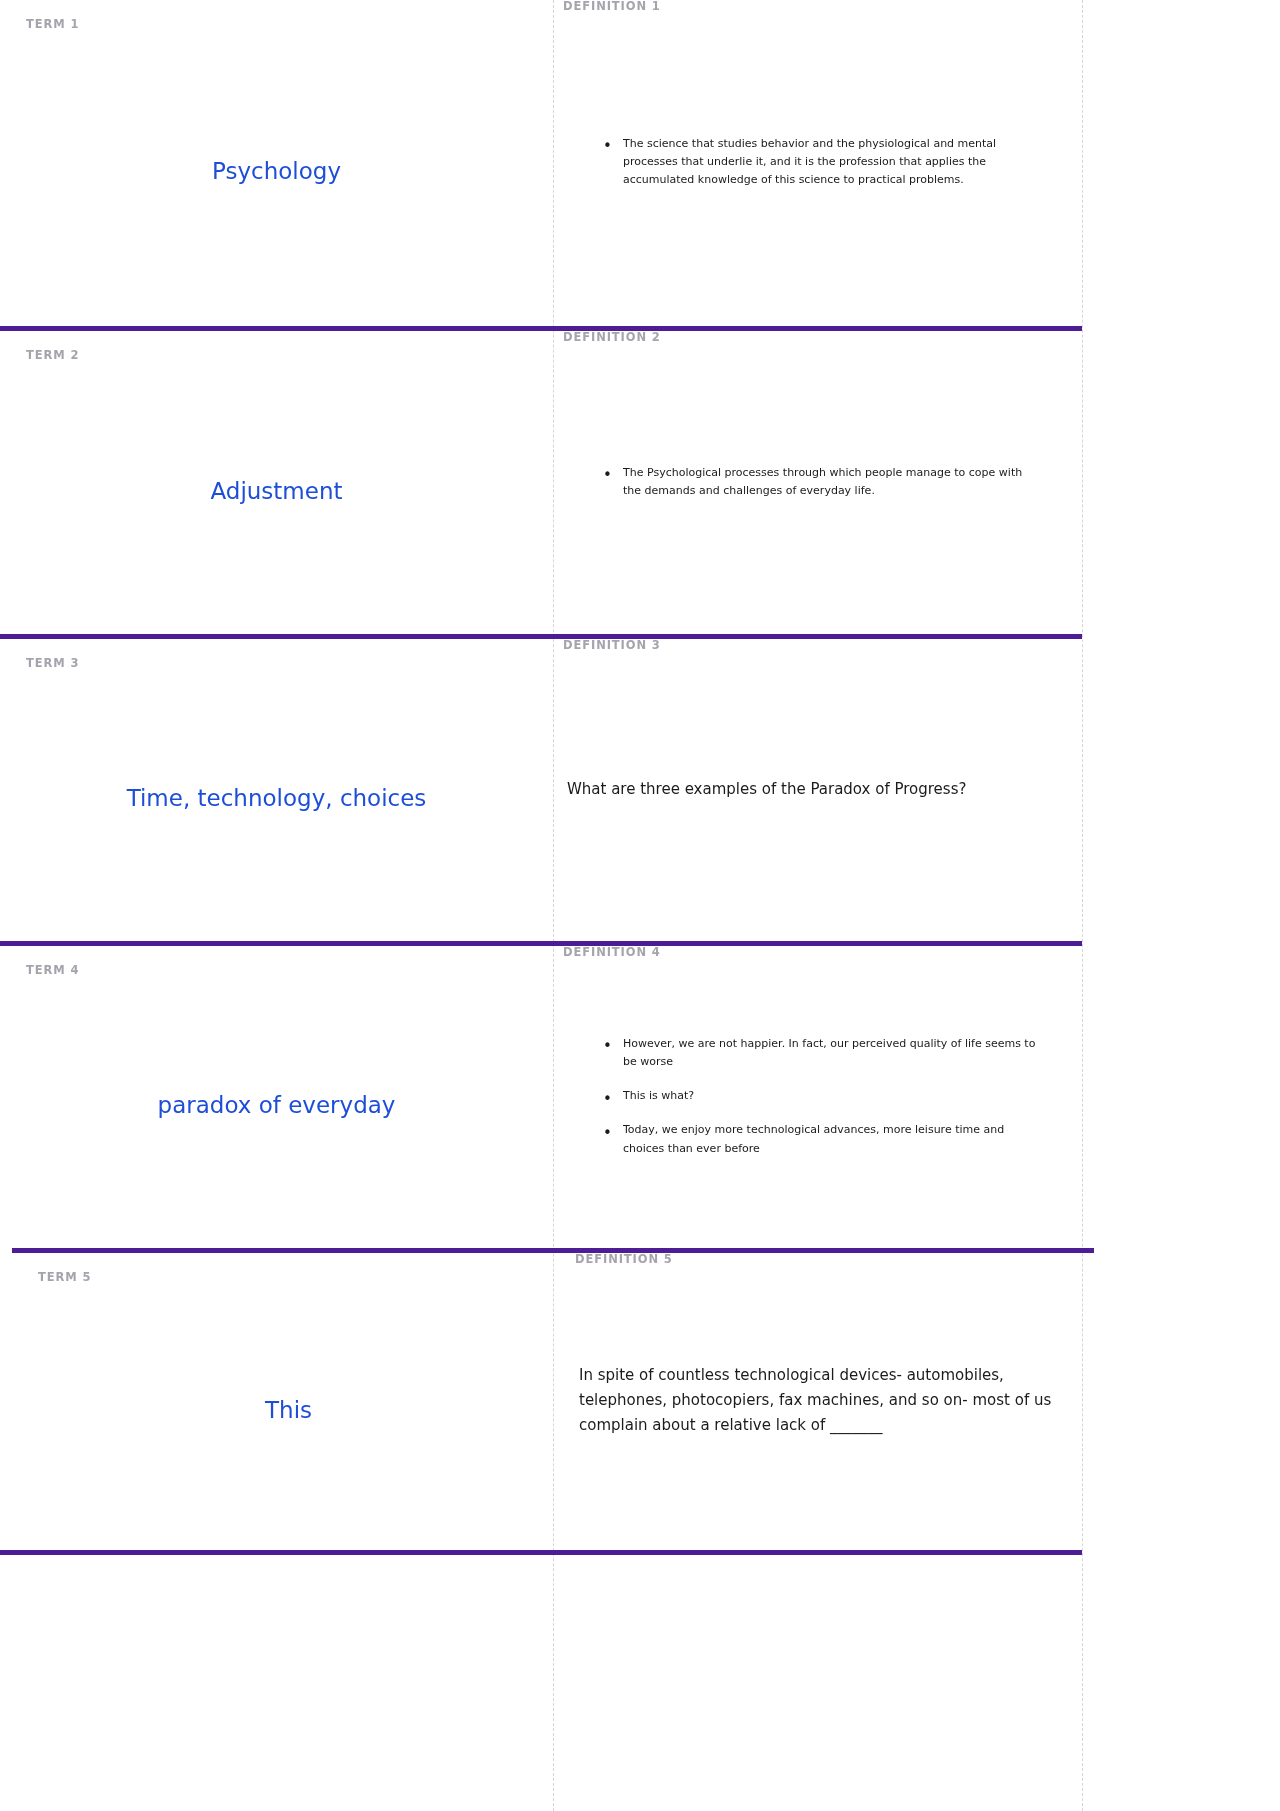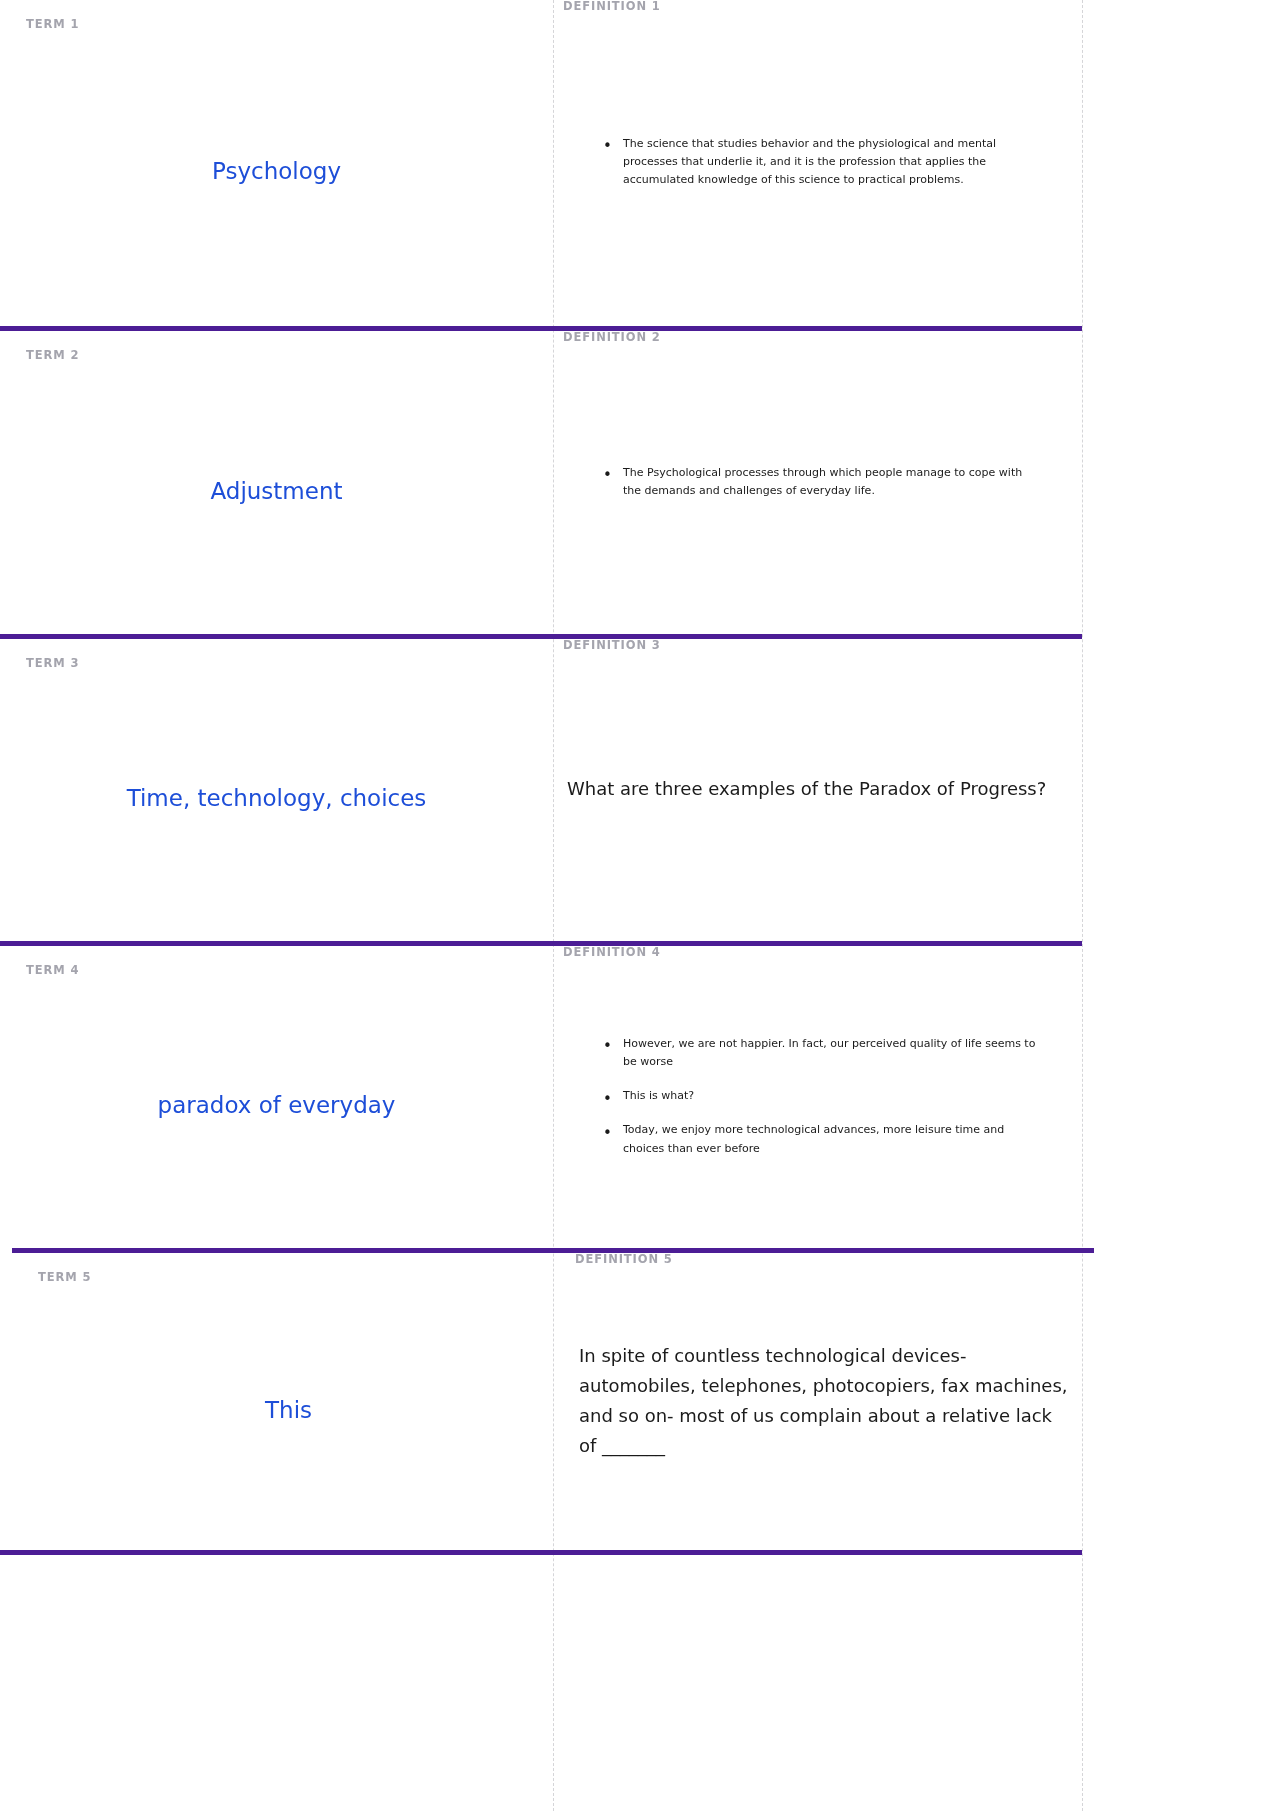--- a/index.html
+++ b/index.html
@@ -112,21 +112,21 @@
     left: 0;
     top: -0.5px;
     font-size: 15px;
     line-height: 1.66;
     color: #1b1b1b;
   }
 
   p.def-para {
     margin: 0;
     padding: 0 0 0 4px;
-    font-size: 18px;
+    font-size: 15px;
     line-height: 1.66;
     color: #1b1b1b;
   }
 </style>
 </head>
 <body>
 
 <div class="sheet">
 
   <div class="vrule left"></div>

